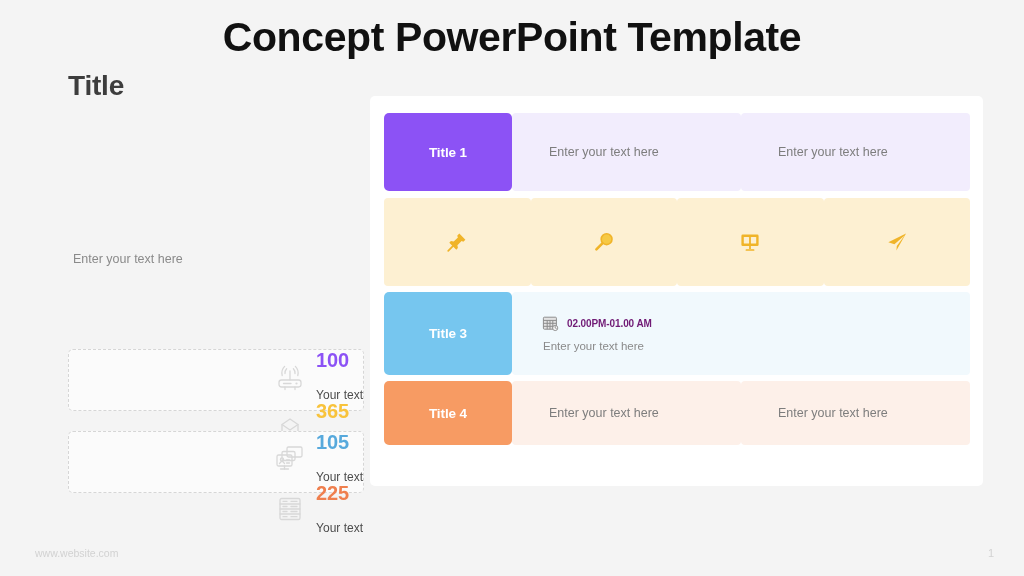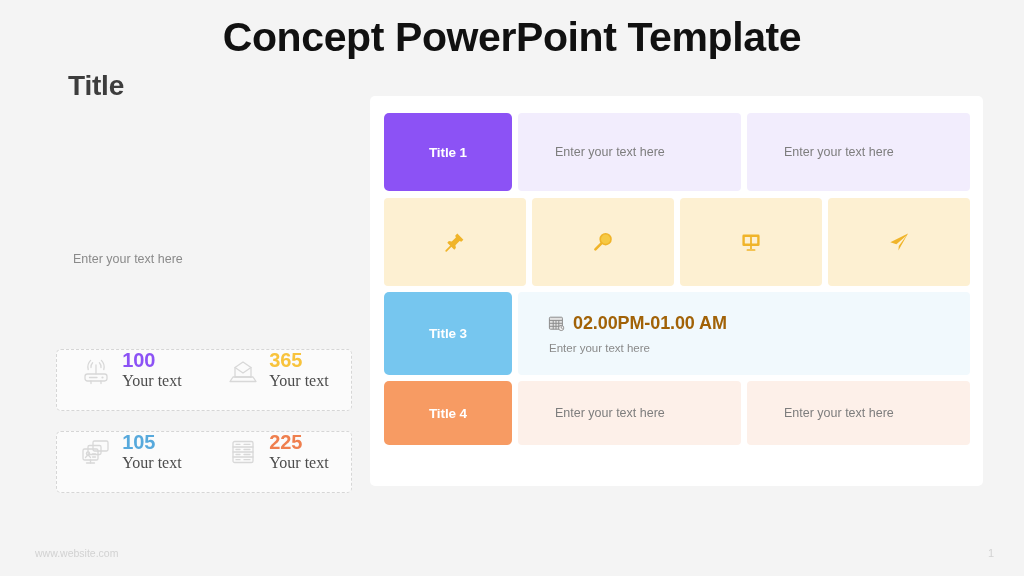--- a/index.html
+++ b/index.html
@@ -49,28 +49,29 @@
   .left-body {
     margin-top: 150px;
     margin-left: 18px;
     font-size: 12.5px;
     color: #8a8a8a;
   }
 
   
   .stat-card {
     position: absolute;
-    left: 56px;
+    left: 68px;
     width: 296px;
     height: 62px;
     background: #fbfbfb;
     border: 1px dashed #d6d6d6;
     border-radius: 5px;
     display: flex;
-    align-items: flex-start;
+    align-items: flex-end;
+    flex-direction: column;
   }
   #stat-card-1 { top: 349px; }
   #stat-card-2 { top: 431px; }
 
   .stat-item {
     flex: 1;
     display: flex;
     align-items: center;
     justify-content: center;
     gap: 9px;
@@ -85,44 +86,42 @@
   }
   .stat-icon svg { display: block; }
   .stat-text { line-height: 1; }
   .stat-value {
     font-size: 20px;
     font-weight: bold;
     letter-spacing: -0.2px;
     display: block;
   }
   .stat-label {
-    font-size: 16px;
+    font-size: 12px;
     color: #4c4c4c;
     display: block;
-    margin-top: 3px;
-    font-family: Liberation Serif, serif;
+    margin-top: 19px;
   }
 
   
   .panel {
     position: absolute;
     left: 370px;
     top: 96px;
     width: 613px;
     height: 390px;
     background: #ffffff;
     border-radius: 5px;
   }
 
   .row {
     position: absolute;
     left: 14px;
     right: 13px;
     display: flex;
-    gap: 6px;
   }
   #row-1 { top: 17px;  height: 78px; }
   #row-2 { top: 102px; height: 88px; }
   #row-3 { top: 196px; height: 83px; }
   #row-4 { top: 285px; height: 64px; }
 
   .title-cell {
     width: 128px;
     flex: none;
     border-radius: 5px;
@@ -159,23 +158,23 @@
     border-radius: 4px;
     padding-left: 30px;
     display: flex;
     flex-direction: column;
     justify-content: center;
   }
   .detail-head {
     display: flex;
     align-items: center;
     gap: 8px;
-    font-size: 18px;
-    font-weight: bold;
-    color: #a16207;
+    font-size: 10px;
+    font-weight: bold;
+    color: #701a75;
     letter-spacing: -0.1px;
   }
   .detail-sub {
     margin-top: 8px;
     margin-left: 1px;
     font-size: 11.5px;
     color: #8a8a8a;
   }
   .cal-icon { width: 17px; height: 17px; flex: none; }
 

